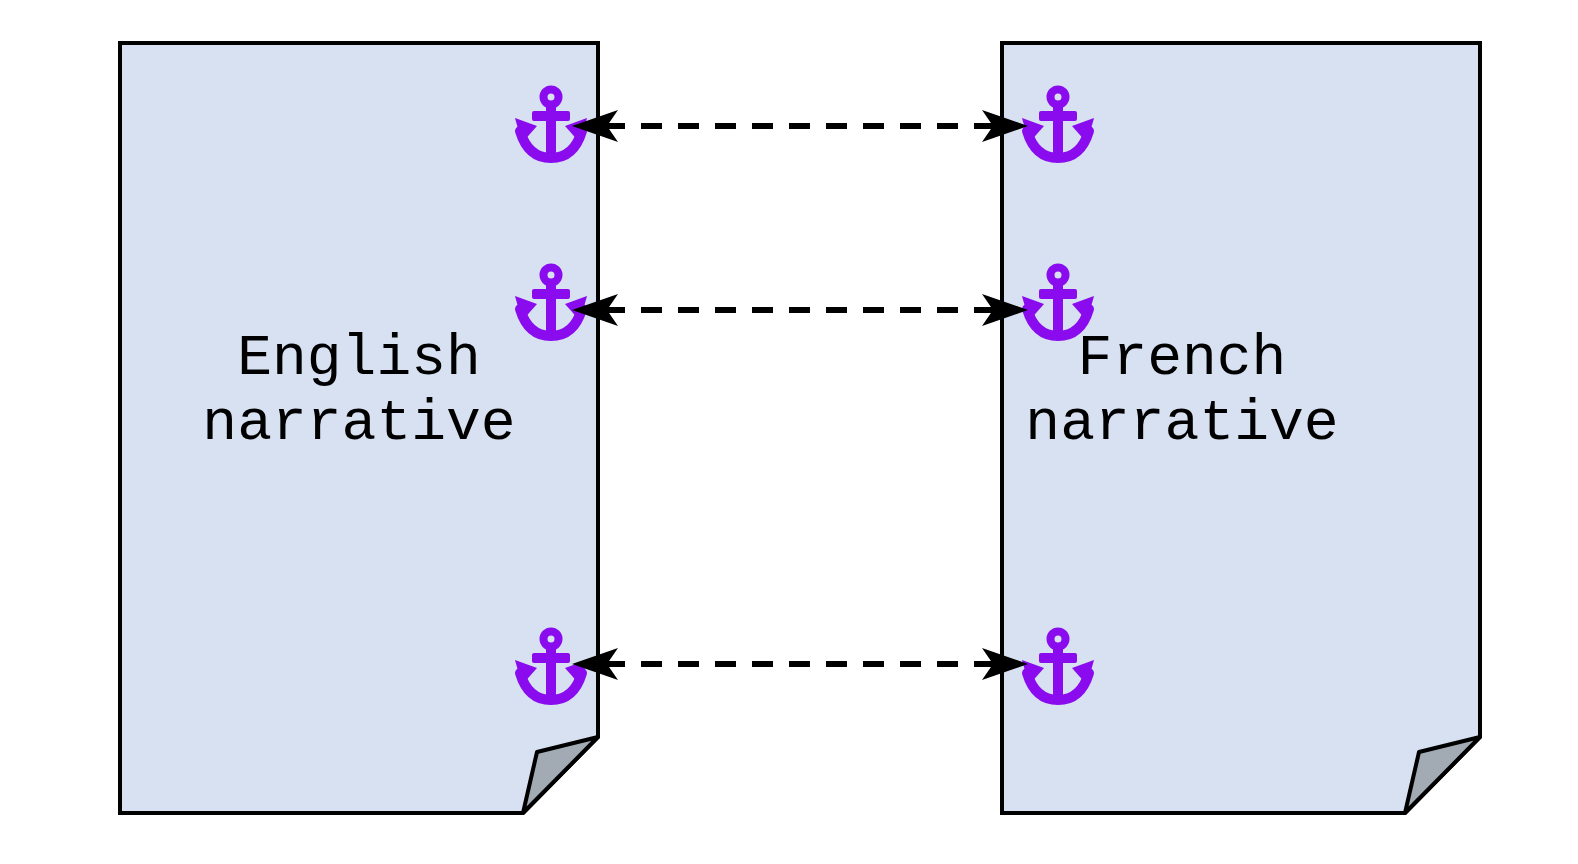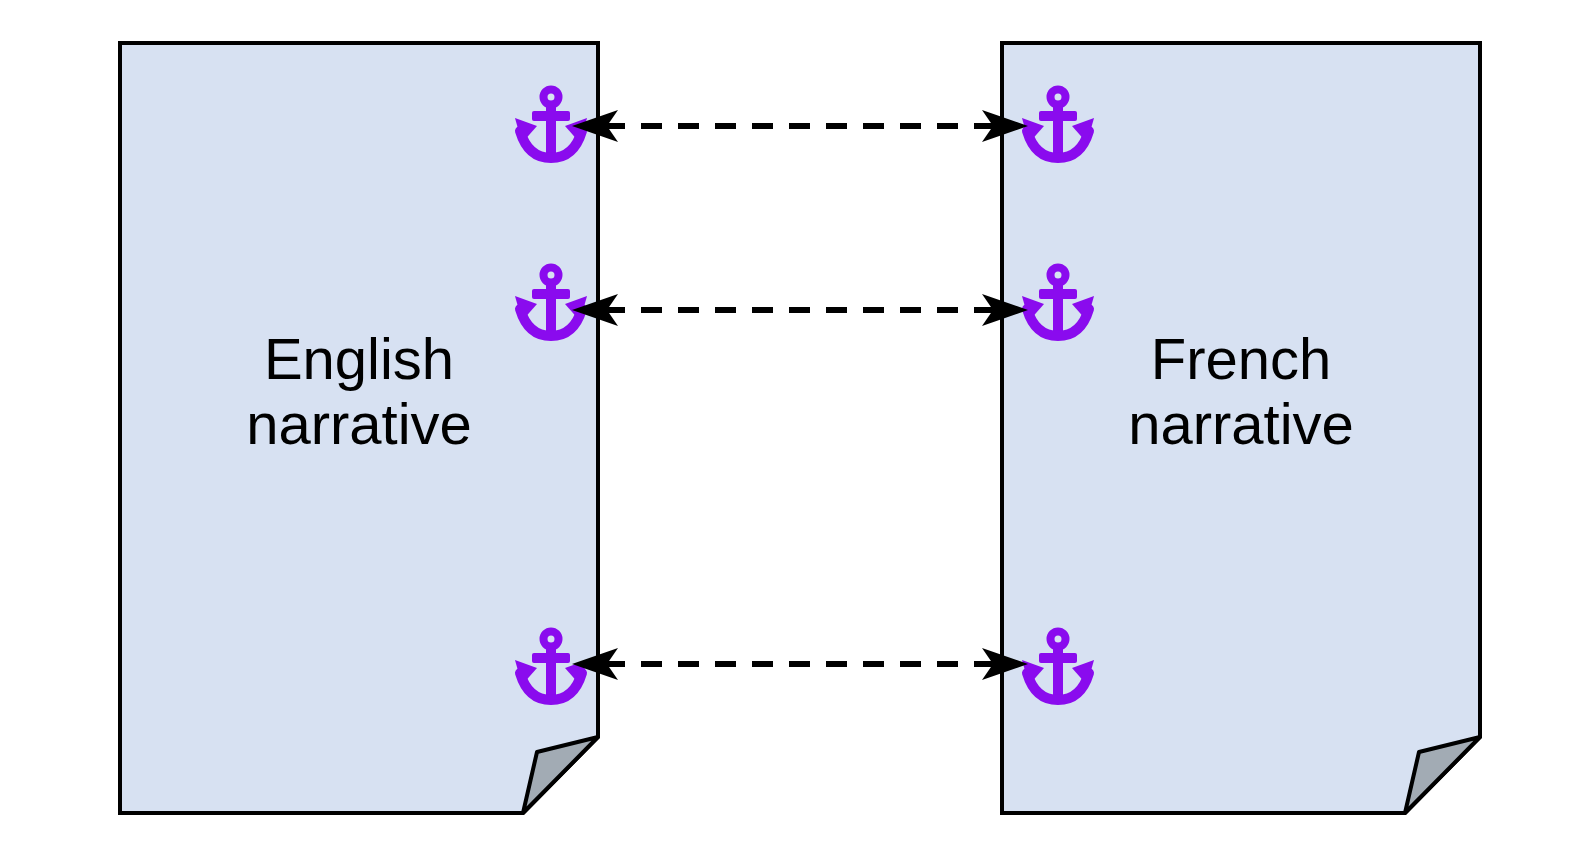--- a/index.html
+++ b/index.html
@@ -2,21 +2,21 @@
 <html><head>
 <meta charset="utf-8">
 <style>
   html, body { margin: 0; padding: 0; background: #ffffff; }
   .canvas {
     position: relative;
     width: 1578px;
     height: 864px;
     background: #ffffff;
     overflow: hidden;
-    font-family: Liberation Sans, sans-serif;
+    font-family: Liberation Mono, monospace;
   }
   .page {
     position: absolute;
     width: 482px;
     height: 776px;
     top: 41px;
   }
   .page-left  { left: 118px; }
   .page-right { left: 1000px; }
   .page-label {
@@ -24,21 +24,21 @@
     top: 326px;
     width: 360px;
     text-align: center;
     font-size: 58px;
     line-height: 65px;
     color: #000000;
     letter-spacing: 0;
     user-select: none;
   }
   .label-left  { left: 179px; }
-  .label-right { left: 1061px; }
+  .label-right { left: 1002px; }
   .anchor {
     position: absolute;
     width: 76px;
     height: 78px;
   }
   .anchor.col-left  { left: 513px; }
   .anchor.col-right { left: 1020px; }
   .row1 .anchor, .anchor.r1 { top: 85px; }
   .anchor.r2 { top: 263px; }
   .anchor.r3 { top: 627px; }

